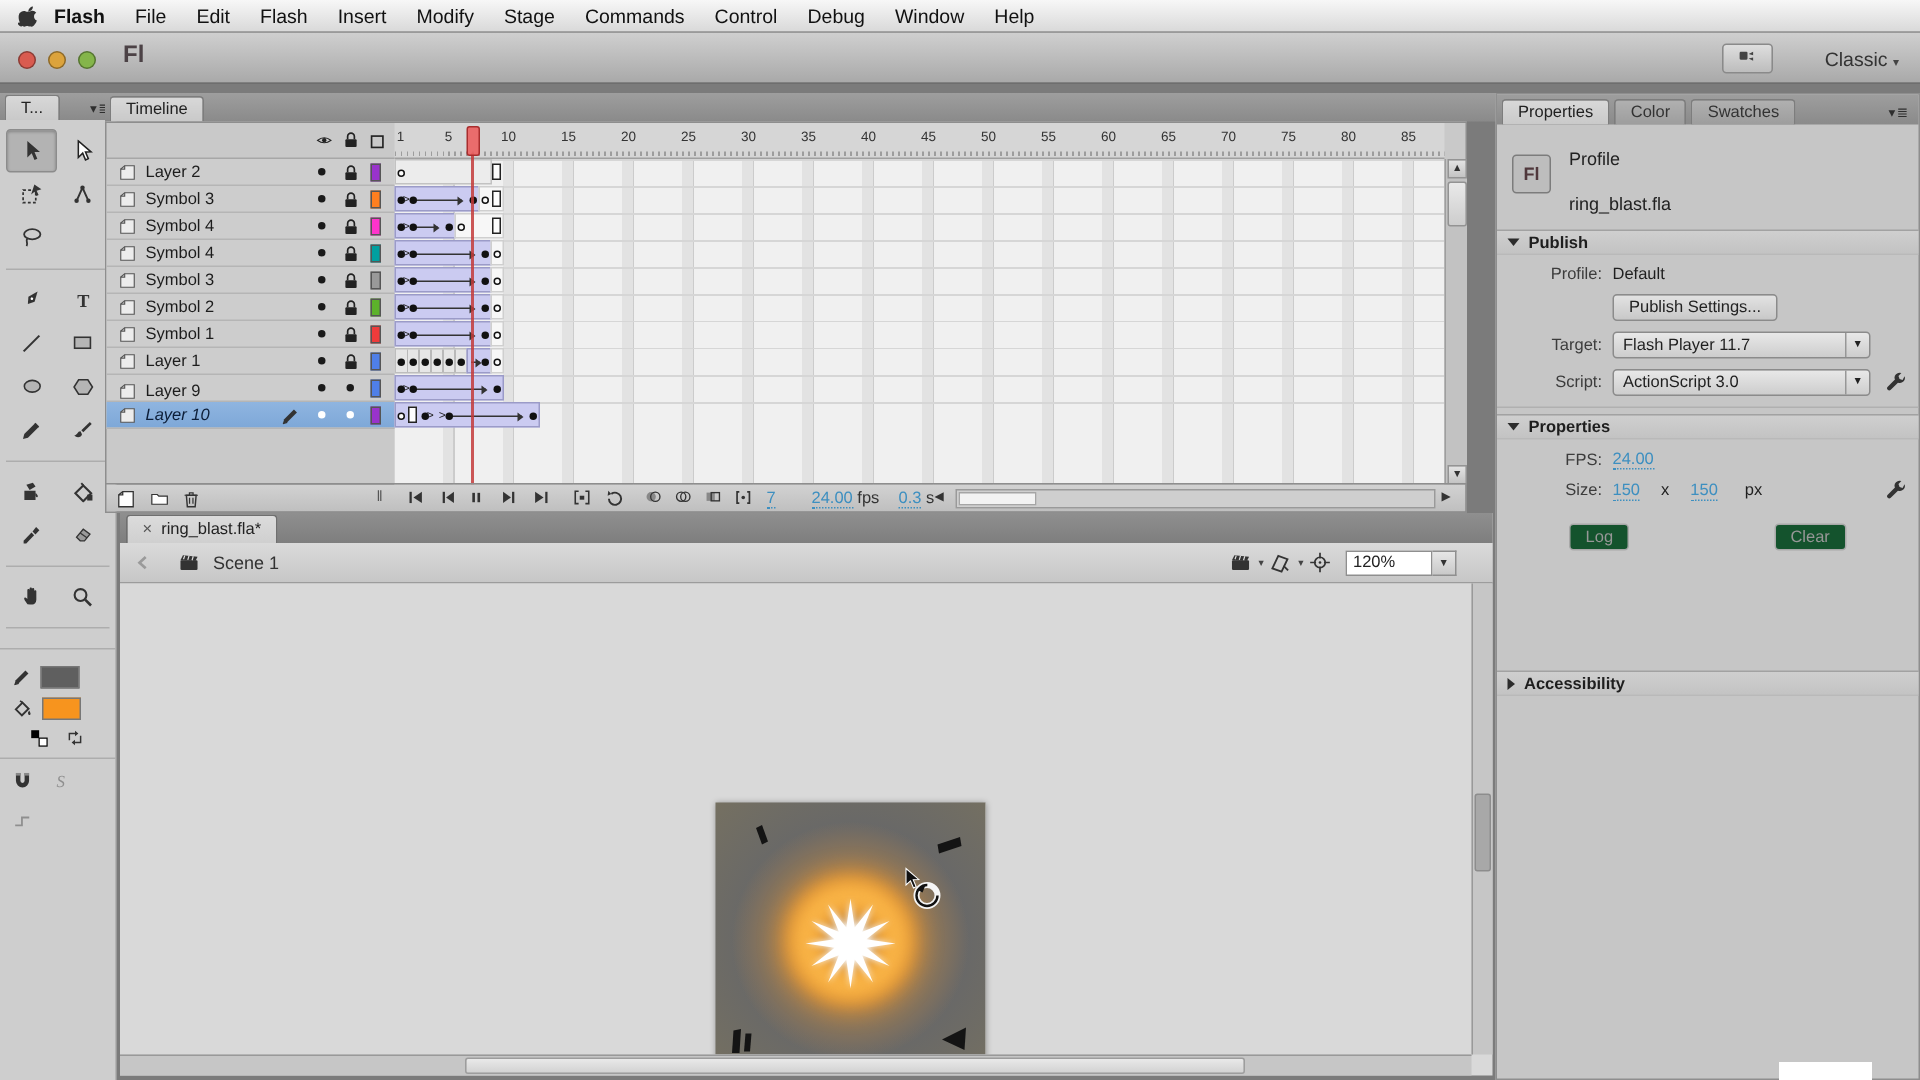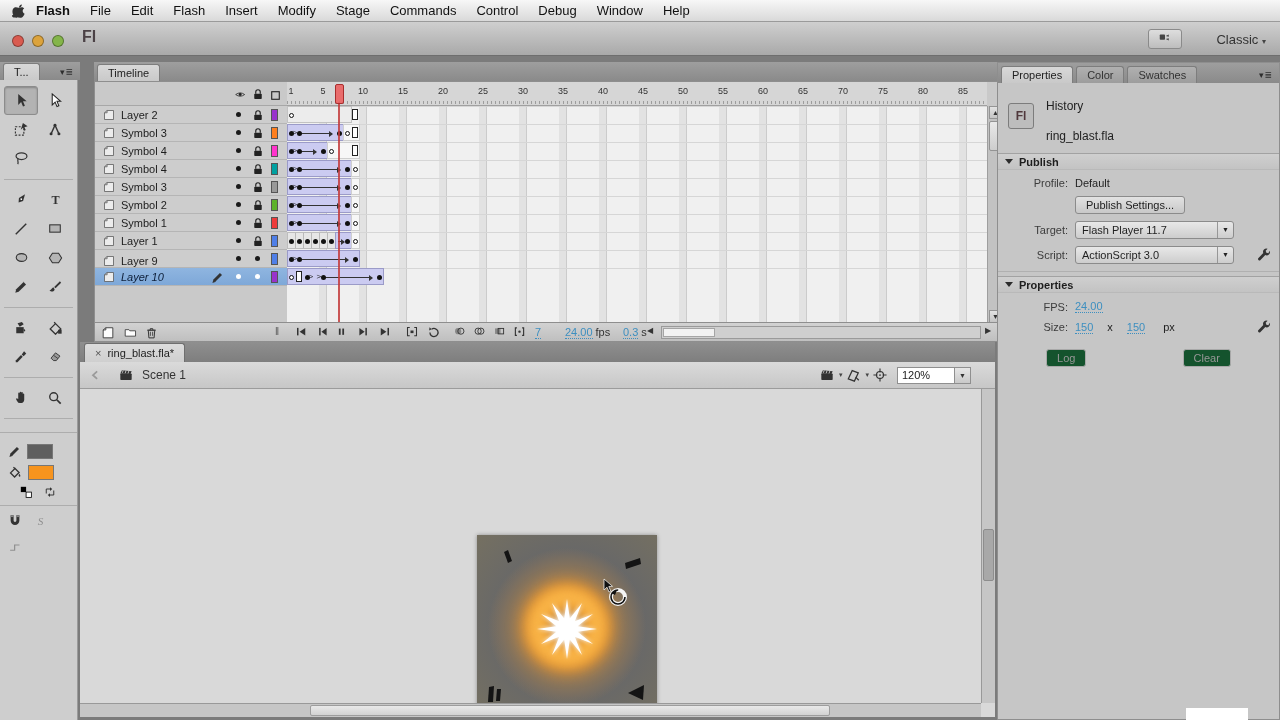--- a/index.html
+++ b/index.html
@@ -31,21 +31,21 @@
 .tool{width:34px;height:29px;display:flex;align-items:center;justify-content:center;border-radius:3px}
 .tool.sel{background:#b3b3b3;border:1px solid #8c8c8c;box-shadow:inset 0 1px 2px rgba(0,0,0,.25)}
 .tool-div{width:100%;height:7px;border-bottom:1px solid #adadad;margin-bottom:5px}
 #tool-colors{padding:6px 8px 0}
 .color-row{display:flex;align-items:center;margin-bottom:6px;gap:6px}
 .swatch{width:26px;height:15px;border:1px solid #777}
 #tool-mini{display:flex;gap:10px;padding:0 12px 6px}
 #tool-opts{border-top:1px solid #adadad;padding:8px 8px;display:flex;gap:14px;flex-wrap:wrap}
 .dim{opacity:.4}
 
-#timeline{left:94px;top:62px;width:988px;height:280px}
+#timeline{left:70px;top:62px;width:988px;height:280px}
 #tl-strip{height:19px}
 #tl-body{position:absolute;left:0;top:19px;width:908px;height:241px;background:#c9c9c9;border:1px solid #8e8e8e;border-bottom:none}
 #tl-names-hdr{position:absolute;left:0;top:0;width:192px;height:24px;border-bottom:1px solid #a7a7a7}
 .hdr-ico{position:absolute;top:5px}
 #tl-ruler{position:absolute;left:192px;top:0;width:700px;height:24px;background:#d6d6d6;border-bottom:1px solid #a0a0a0;font-size:9px;color:#333}
 .ruler-num{position:absolute;top:4px;transform:translateX(-50%)}
 #tl-ruler .ticks{position:absolute;left:0;bottom:1px;width:100%;height:3px;background:repeating-linear-gradient(90deg,#9d9d9d 0 1px,transparent 1px 4px)}
 #tl-frames-bg{position:absolute;left:192px;top:24px;width:700px;height:217px;background:#f0f0f0;background-image:repeating-linear-gradient(90deg,transparent 0 32px,rgba(0,0,0,.06) 32px 40px),repeating-linear-gradient(90deg,transparent 0 39px,#d8d8d8 39px 40px)}
 #tl-rowlines{position:absolute;left:192px;top:24px;width:700px;height:180px;background:repeating-linear-gradient(0deg,transparent 0 17px,#d6d6d6 17px 18px)}
 #tl-names{position:absolute;left:0;top:24px;width:192px;height:180px;background:#cdcdcd}
@@ -102,21 +102,21 @@
 
 #props{left:997px;top:62px;width:283px;height:658px;background:#c6c6c6;border:1px solid #8e8e8e}
 #pp-strip{height:20px}
 .pp-sec{display:flex;align-items:center;height:17px;border-top:1px solid #a2a2a2;border-bottom:1px solid #b9b9b9;background:linear-gradient(#cfcfcf,#c3c3c3);font-weight:bold;font-size:11px;color:#1e1e1e;padding-left:7px;gap:6px}
 .tri{width:0;height:0;border-left:4px solid transparent;border-right:4px solid transparent;border-top:5px solid #2c2c2c}
 .tri.r{border-top:4px solid transparent;border-bottom:4px solid transparent;border-left:5px solid #2c2c2c;border-right:none}
 .pp-row{display:flex;align-items:center;margin:7px 0;font-size:11px;color:#1f1f1f}
 .pp-label{width:70px;text-align:right;color:#3c3c3c;margin-right:7px;flex:none}
 .btn{height:18px;background:linear-gradient(#e2e2e2,#c8c8c8);border:1px solid #8b8b8b;border-radius:3px;font-size:11px;color:#222;display:inline-flex;align-items:center;padding:0 10px}
 .btn.dis{background:#14532d;border-color:#a8a8a8;color:#979797}
-.dd{width:159px;height:18px;background:linear-gradient(#e8e8e8,#cdcdcd);border:1px solid #8b8b8b;border-radius:3px;position:relative;display:flex;align-items:center;padding:0 6px}
+.dd{width:172px;height:18px;background:linear-gradient(#e8e8e8,#cdcdcd);border:1px solid #8b8b8b;border-radius:3px;position:relative;display:flex;align-items:center;padding:0 6px}
 .ddbtn{position:absolute;right:0;top:0;width:16px;height:16px;border-left:1px solid #979797;text-align:center;font-size:7px;line-height:16px;color:#222}
 #class-input{width:166px;height:17px;background:#fff;border:1px solid #979797;box-shadow:inset 0 1px 2px rgba(0,0,0,.2);font-size:11px;padding:0 4px}
 #doc-head{display:flex;padding:12px 10px 10px;gap:12px}
 #fl-chip{width:26px;height:26px;background:#bdbdbd;border:1px solid #7c7c7c;border-radius:3px;font-size:12px;font-weight:bold;color:#50383c;display:flex;align-items:center;justify-content:center;margin-top:8px}
 #doc-head .t1{font-size:12px;margin-top:4px}
 #doc-head .t2{font-size:12px;margin-top:16px}
 #swf-body{height:106px;display:flex;justify-content:space-around;align-items:flex-start;padding-top:8px}
 #stage-swatch{width:34px;height:14px;border:1px solid #5a5a5a}
 .wrench-slot{margin-left:auto;margin-right:8px}
 #white-overlay{left:1186px;top:708px;width:62px;height:12px;background:#fff}
@@ -767,21 +767,21 @@
 <div id="props" class="abs">
   <div id="pp-strip" class="tabstrip">
     <span class="tab">Properties</span>
     <span class="tab inactive">Color</span>
     <span class="tab inactive">Swatches</span>
     <span class="panelmenu">▾≣</span>
   </div>
   <div id="doc-head">
     <span id="fl-chip">Fl</span>
     <span>
-      <div class="t1">History</div>
+      <div class="t1">Profile</div>
       <div class="t2">ring_blast.fla</div>
     </span>
   </div>
   <div class="pp-sec">
       <span class="tri"></span>
       <span>Publish</span>
     </div>
   <div class="pp-row">
       <span class="pp-label">Profile:</span>
       <span>Default</span>
@@ -823,15 +823,19 @@
     <span class="hot">150</span>
     <span style="margin-left:18px">px</span>
     <span class="wrench-slot ico"><svg width="14" height="14" viewBox="0 0 16 16" fill="#333">
           <path d="M14.5 3.2a3.8 3.8 0 0 1-5 4.9L4 13.6a1.6 1.6 0 0 1-2.3-2.3L7.2 5.8a3.8 3.8 0 0 1 4.9-5L9.9 3l.8 2.3L13 6z"></path>
         </svg></span>
   </div>
   <div id="swf-body">
     <span class="btn dis">Log</span>
     <span class="btn dis">Clear</span>
   </div>
+  <div class="pp-sec">
+      <span class="tri r"></span>
+      <span>Accessibility</span>
+    </div>
 </div>
 
 <div id="white-overlay" class="abs"></div>
 
 </body></html>

